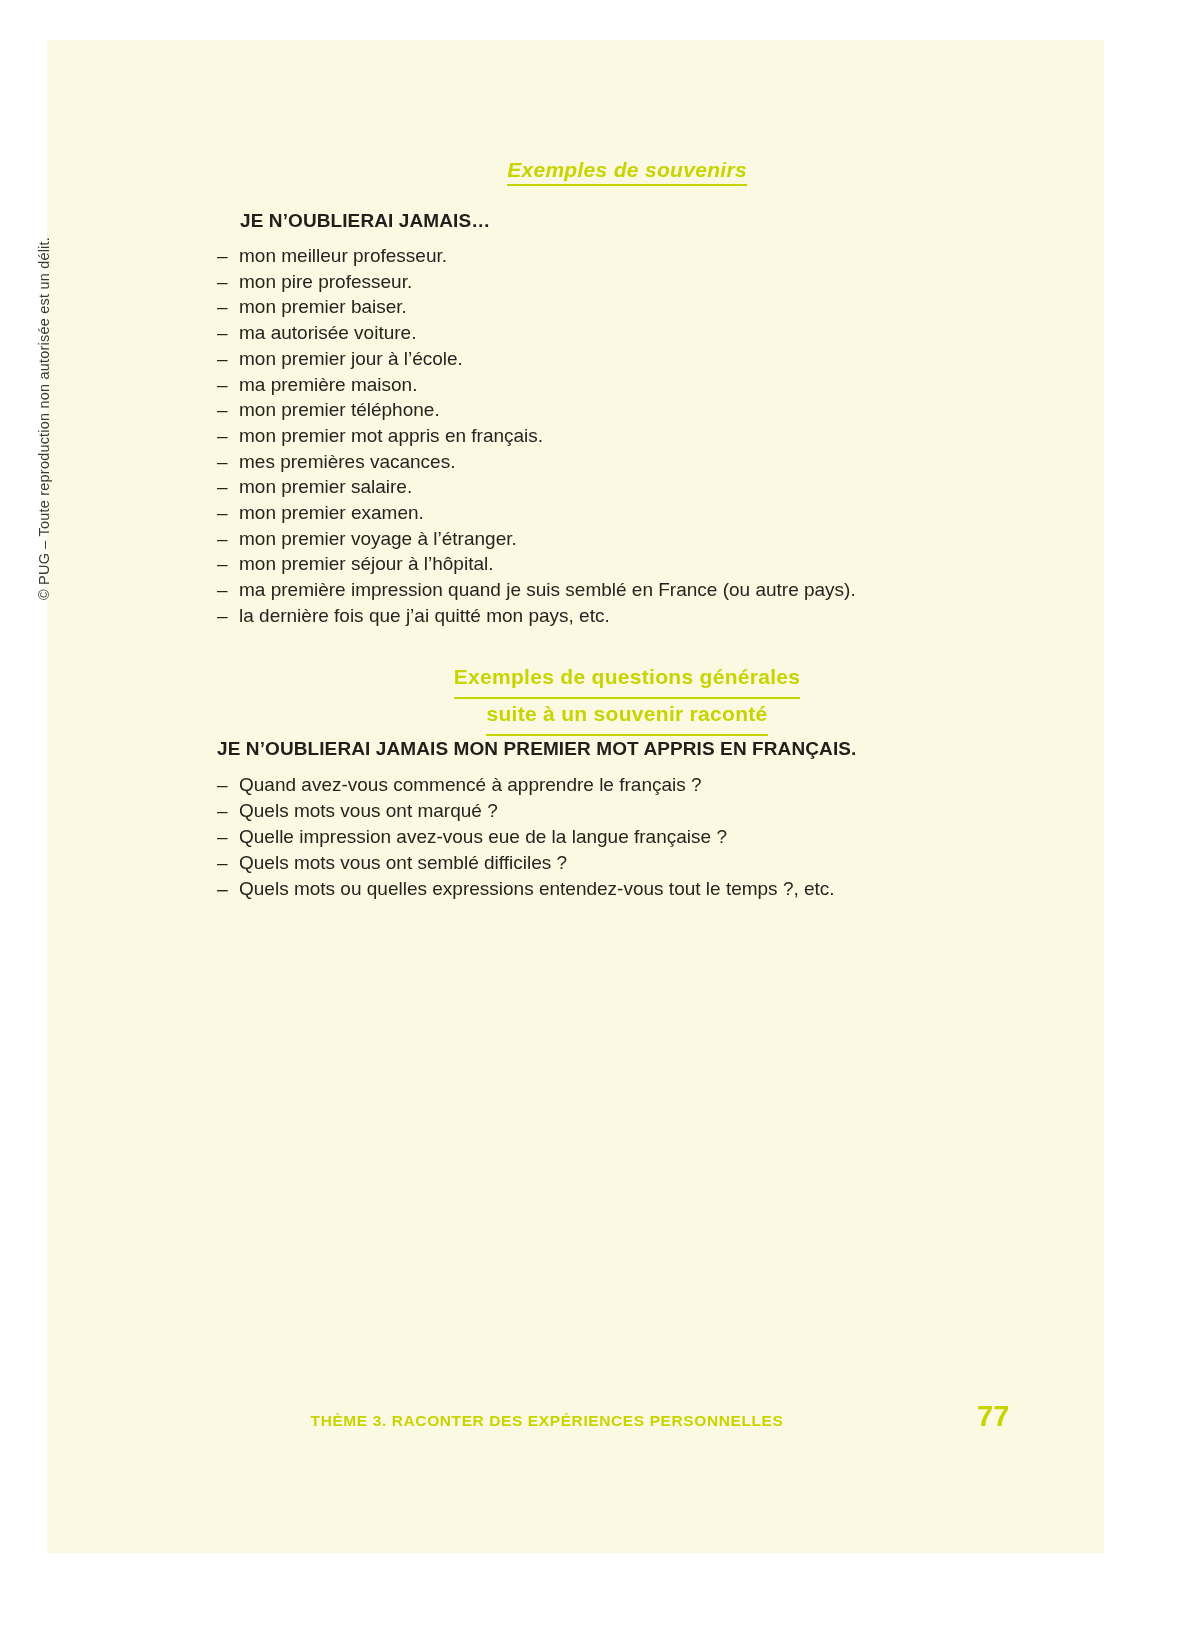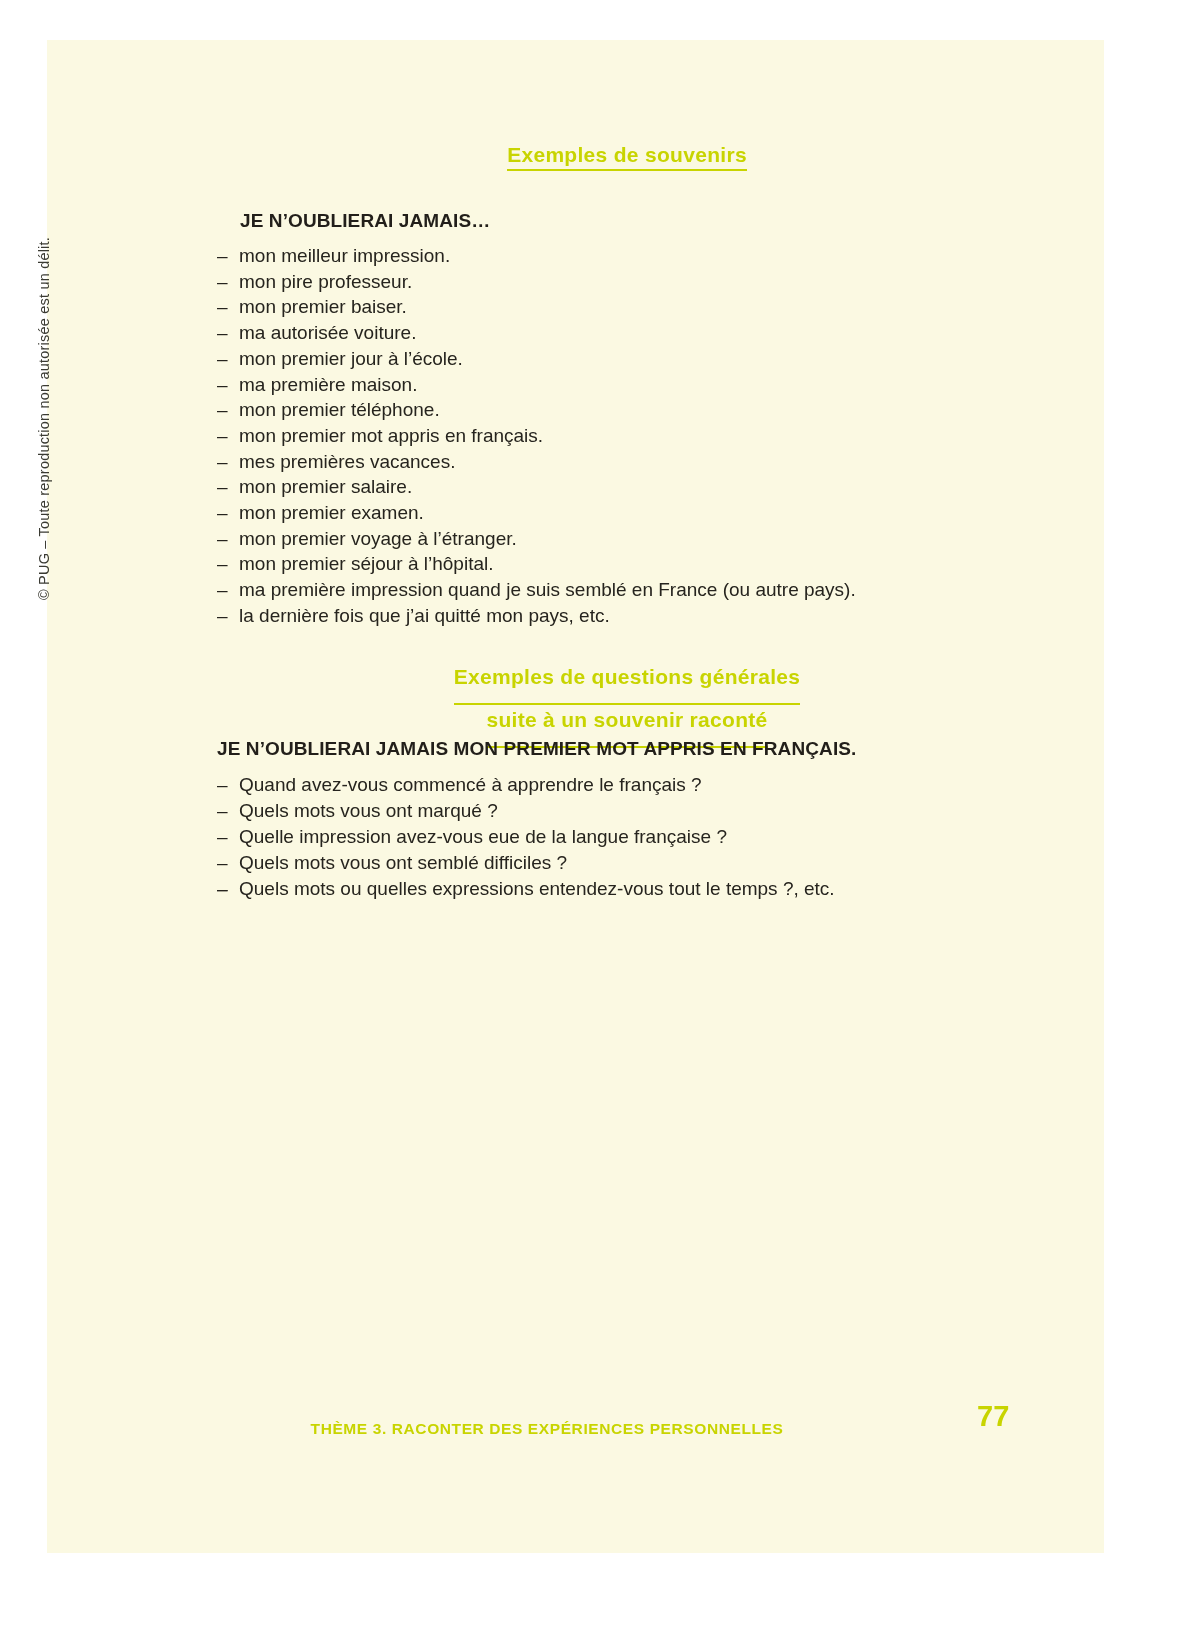--- a/index.html
+++ b/index.html
@@ -44,37 +44,38 @@
     text-align: center;
     color: #c8d400;
     font-size: 21px;
     font-weight: bold;
     margin: 0;
     letter-spacing: 0.3px;
   }
   .title-1 {
     position: absolute;
     left: 0;
-    top: 103px;
+    top: 118px;
     width: 820px;
+    font-style: italic;
   }
   .title-1 span {
     border-bottom: 2px solid #c8d400;
     padding-bottom: 3px;
   }
   .title-2 {
     position: absolute;
     left: 0;
     top: 622px;
     width: 820px;
     line-height: 30px;
   }
   .title-2 span {
     border-bottom: 2px solid #c8d400;
-    padding-bottom: 11px;
+    padding-bottom: 5px;
     display: inline-block;
   }
   .subhead {
     position: absolute;
     left: 0;
     font-size: 19px;
     font-weight: bold;
     color: #221f1a;
     letter-spacing: 0.1px;
   }
@@ -104,21 +105,21 @@
   }
   .footer {
     position: absolute;
     left: 0;
     top: 1368px;
     width: 1057px;
   }
   .footer-text {
     position: absolute;
     left: 0;
-    top: 12px;
+    top: 4px;
     width: 1000px;
     text-align: center;
     color: #c8d400;
     font-size: 15.5px;
     font-weight: bold;
     letter-spacing: 0.6px;
   }
   .page-number {
     position: absolute;
     left: 930px;
@@ -135,21 +136,21 @@
 
   <div class="sidenote">© PUG – Toute reproduction non autorisée est un délit.</div>
 
   <div class="content">
 
     <h2 class="section-title title-1"><span>Exemples de souvenirs</span></h2>
 
     <div class="subhead subhead-1">JE N’OUBLIERAI JAMAIS…</div>
 
     <ul class="dashlist list-1">
-      <li><span class="dash">–</span><span>mon meilleur impression.</span></li>
+      <li><span class="dash">–</span><span>mon meilleur professeur.</span></li>
       <li><span class="dash">–</span><span>mon pire professeur.</span></li>
       <li><span class="dash">–</span><span>mon premier baiser.</span></li>
       <li><span class="dash">–</span><span>ma autorisée voiture.</span></li>
       <li><span class="dash">–</span><span>mon premier jour à l’école.</span></li>
       <li><span class="dash">–</span><span>ma première maison.</span></li>
       <li><span class="dash">–</span><span>mon premier téléphone.</span></li>
       <li><span class="dash">–</span><span>mon premier mot appris en français.</span></li>
       <li><span class="dash">–</span><span>mes premières vacances.</span></li>
       <li><span class="dash">–</span><span>mon premier salaire.</span></li>
       <li><span class="dash">–</span><span>mon premier examen.</span></li>

